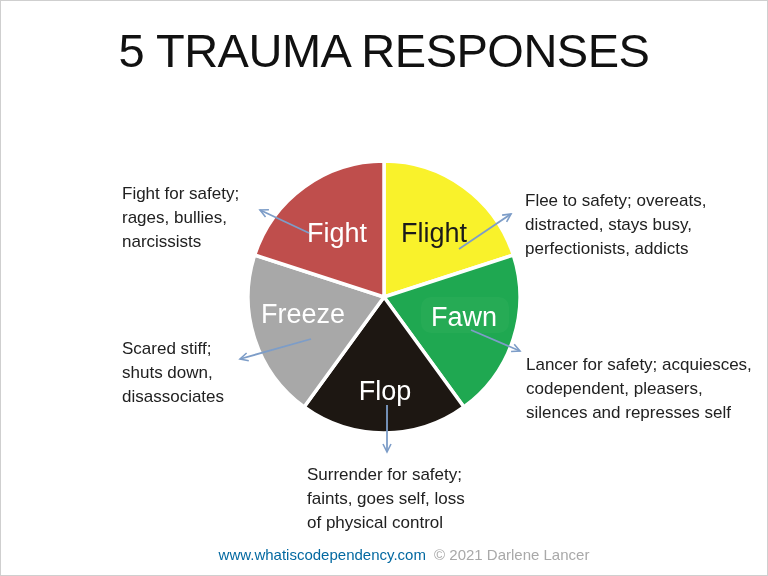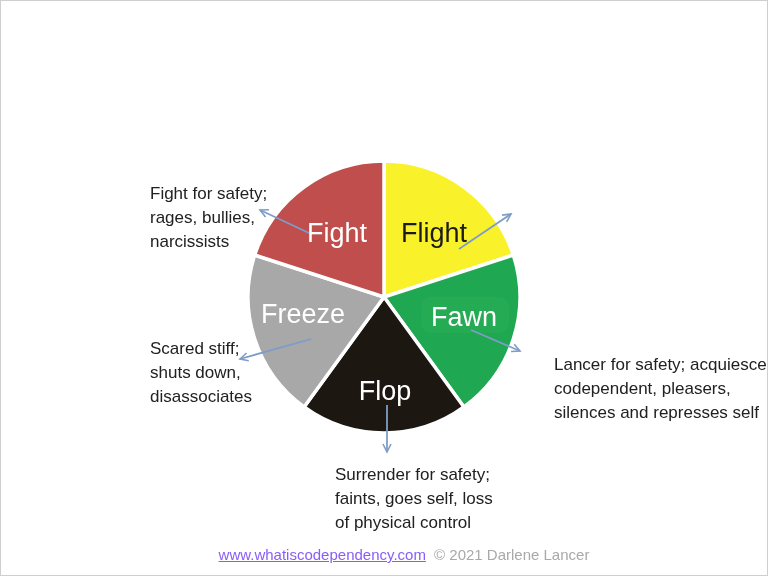--- a/index.html
+++ b/index.html
@@ -37,47 +37,46 @@
     font-size: 27px;
     text-anchor: middle;
   }
   .arrow { fill: none; stroke-width: 1.8; }
   .note {
     position: absolute;
     font-size: 17px;
     line-height: 24px;
     color: #212121;
     white-space: pre-line;
-    margin-left: 28px;
   }
   .footer {
     position: absolute;
     top: 545px;
     left: 0;
     width: 100%;
     padding-left: 40px;
     box-sizing: border-box;
     text-align: center;
     font-size: 15px;
   }
   .footer .link {
-    color: #8b5cf6;
-    text-decoration: underline;
+    color: #0369a1;
     cursor: pointer;
   }
   .footer .copyright {
     color: #a9a9a9;
     margin-left: 4px;
   }
 </style>
 </head>
 <body>
 
 <div class="slide">
 
+  <div class="title">5 TRAUMA RESPONSES</div>
 
   <svg class="pie-svg" viewBox="0 0 768 576">
     <defs>
       <marker id="arrowhead" markerUnits="userSpaceOnUse" markerWidth="13" markerHeight="13" refX="10" refY="6" orient="auto">
         <path d="M2,2 L10,6 L2,10" fill="none" stroke-width="1.6" stroke="#7d9dc8"></path>
       </marker>
     </defs>
 
     <path class="wedge" d="M383 296 L383 160 A136 136 0 0 1 512.3 254 Z" fill="#f9f22b"></path>
     <path class="wedge" d="M383 296 L512.3 254 A136 136 0 0 1 462.9 406 Z" fill="#1fa851"></path>
@@ -96,20 +95,23 @@
     <path class="arrow" d="M308 232 L259 209" marker-end="url(#arrowhead)" stroke="#7d9dc8"></path>
     <path class="arrow" d="M458 248 L510 213" marker-end="url(#arrowhead)" stroke="#7d9dc8"></path>
     <path class="arrow" d="M470 329 L519 350" marker-end="url(#arrowhead)" stroke="#7d9dc8"></path>
     <path class="arrow" d="M310 338 L239 358" marker-end="url(#arrowhead)" stroke="#7d9dc8"></path>
     <path class="arrow" d="M386 404 L386 451" marker-end="url(#arrowhead)" stroke="#7d9dc8"></path>
   </svg>
 
   <div class="note" style="left:121px; top:181px; width:170px;">Fight for safety;
 rages, bullies,
 narcissists</div>
+  <div class="note" style="left:524px; top:188px; width:225px;">Flee to safety; overeats,
+distracted, stays busy,
+perfectionists, addicts</div>
   <div class="note" style="left:525px; top:352px; width:240px;">Lancer for safety; acquiesces,
 codependent, pleasers,
 silences and represses self</div>
   <div class="note" style="left:121px; top:336px; width:170px;">Scared stiff;
 shuts down,
 disassociates</div>
   <div class="note" style="left:306px; top:462px; width:230px;">Surrender for safety;
 faints, goes self, loss
 of physical control</div>
 

